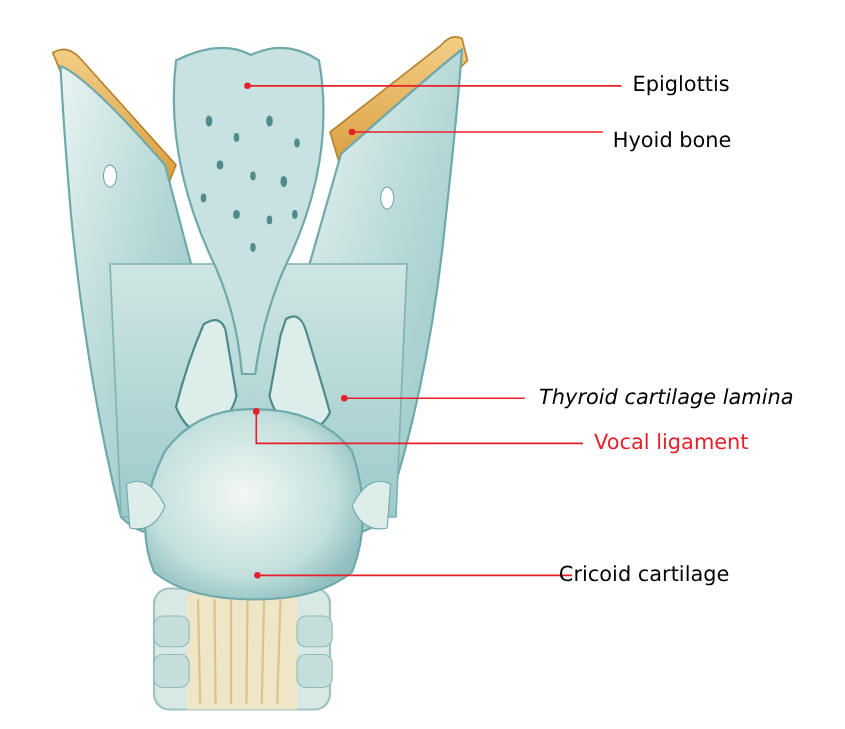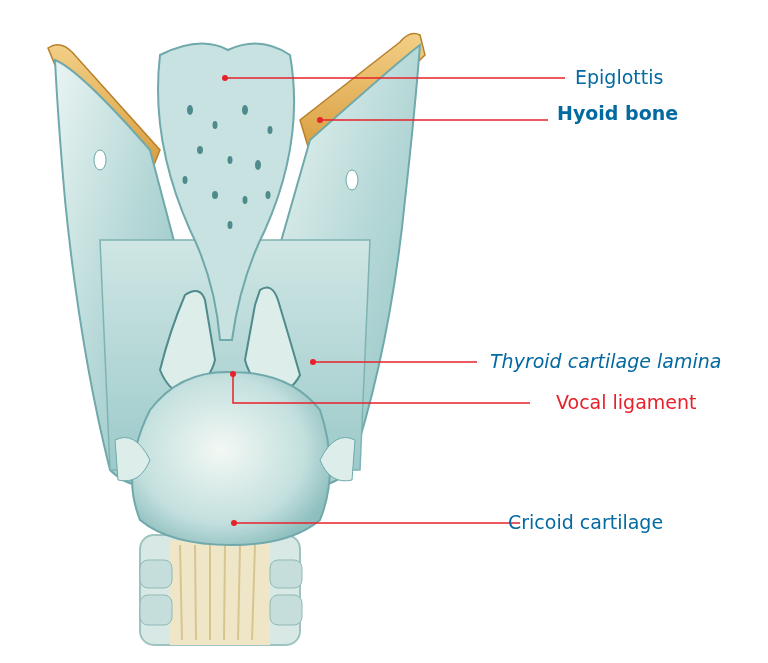--- a/index.html
+++ b/index.html
@@ -1,17 +1,17 @@
 <!DOCTYPE html>
 <html><head>
 <meta charset="utf-8">
 <style>
   html,body{margin:0;padding:0;background:#ffffff;}
   body{width:768px;height:663px;position:relative;overflow:hidden;font-family:"DejaVu Sans",sans-serif;}
-  .label{position:absolute;font-size:19px;color:#0369a1;white-space:nowrap;line-height:1;}
+  .label{position:absolute;font-size:19px;color:#000000;white-space:nowrap;line-height:1;}
   .label.hl{color:#e8202a;}
   svg{position:absolute;left:0;top:0;}
 </style>
 </head>
 <body>
 
 <svg width="768" height="663" viewBox="0 0 768 663">
   <defs>
     <linearGradient id="cart" x1="0" y1="0" x2="1" y2="1">
       <stop offset="0" stop-color="#e9f4f2"></stop>
@@ -102,16 +102,16 @@
   <g fill="#e8202a">
     <circle cx="225" cy="78" r="3"></circle>
     <circle cx="320" cy="120" r="3"></circle>
     <circle cx="313" cy="362" r="3"></circle>
     <circle cx="233" cy="374" r="3"></circle>
     <circle cx="234" cy="523" r="3"></circle>
   </g>
 </svg>
 
 <div class="label" style="left:575px;top:68px;">Epiglottis</div>
-<div class="label" style="left:557px;top:104px;font-weight:bold;">Hyoid bone</div>
+<div class="label" style="left:557px;top:119px;">Hyoid bone</div>
 <div class="label" style="left:490px;top:352px;font-style:italic;">Thyroid cartilage lamina</div>
-<div class="label hl" style="left:540px;top:393px;margin-left:16px;">Vocal ligament</div>
+<div class="label hl" style="left:540px;top:393px;">Vocal ligament</div>
 <div class="label" style="left:508px;top:513px;">Cricoid cartilage</div>
 
 </body></html>

